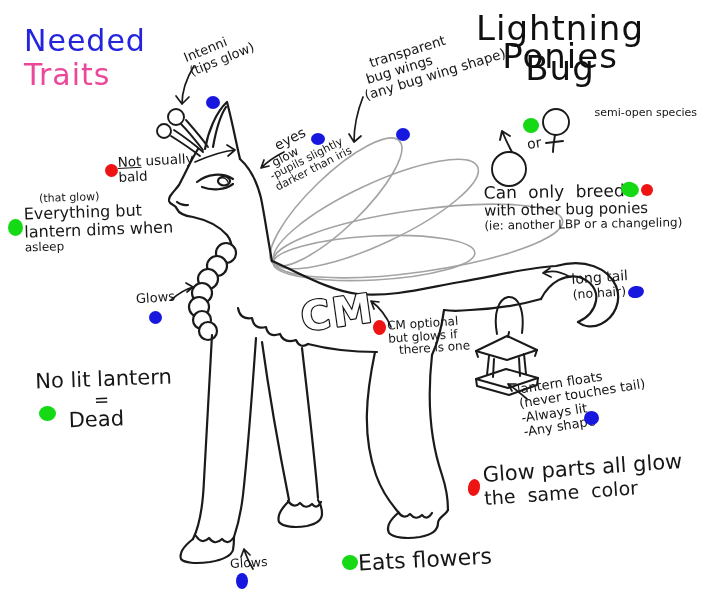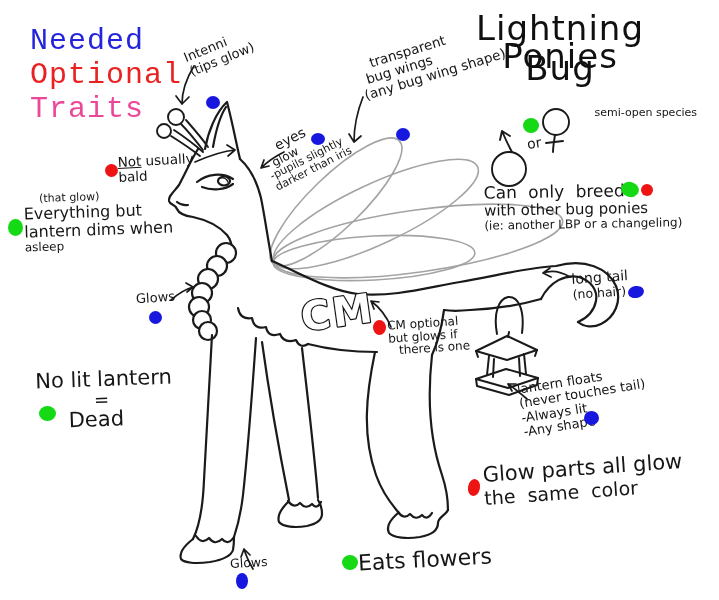--- a/index.html
+++ b/index.html
@@ -124,23 +124,22 @@
         <path d="M 363,97 C 357,112 354,128 354,142 M 354,142 L 349,134 M 354,142 L 361,136"></path>
         <path d="M 171,300 C 179,293 186,289 193,287 M 193,287 L 186,283 M 193,287 L 187,292"></path>
         <path d="M 570,277 C 560,271 551,270 543,273 M 543,273 L 550,268 M 543,273 L 551,277"></path>
         <path d="M 391,327 C 386,315 379,307 371,301 M 371,301 L 379,302 M 371,301 L 374,309"></path>
         <path d="M 527,399 C 520,393 514,388 508,384 M 508,384 L 516,384 M 508,384 L 512,391"></path>
         <path d="M 253,569 C 249,562 246,556 244,549 M 244,549 L 241,557 M 244,549 L 250,555"></path>
       </g>
     </g>
   </svg>
 
-  <div class="ann" style="left:30px;top:24px;font-family:Liberation Mono, monospace;">
+  <div class="ann" style="left:24px;top:24px;">
     <div class="legend-line needed">Needed</div>
-    <div class="legend-line optional">Optional</div>
     <div class="legend-line traits">Traits</div>
   </div>
 
   <div class="title-line" style="left:445px;top:8px;width:230px;">Lightning Bug</div>
   <div class="title-line" style="left:445px;top:36px;width:230px;">Ponies</div>
   <div class="credit" style="left:520px;top:106px;width:177px;">
     <div>semi-open species</div>
   </div>
 
   <div class="ann" style="left:182px;top:52px;font-size:13px;transform:rotate(-22deg);transform-origin:0 0;">

